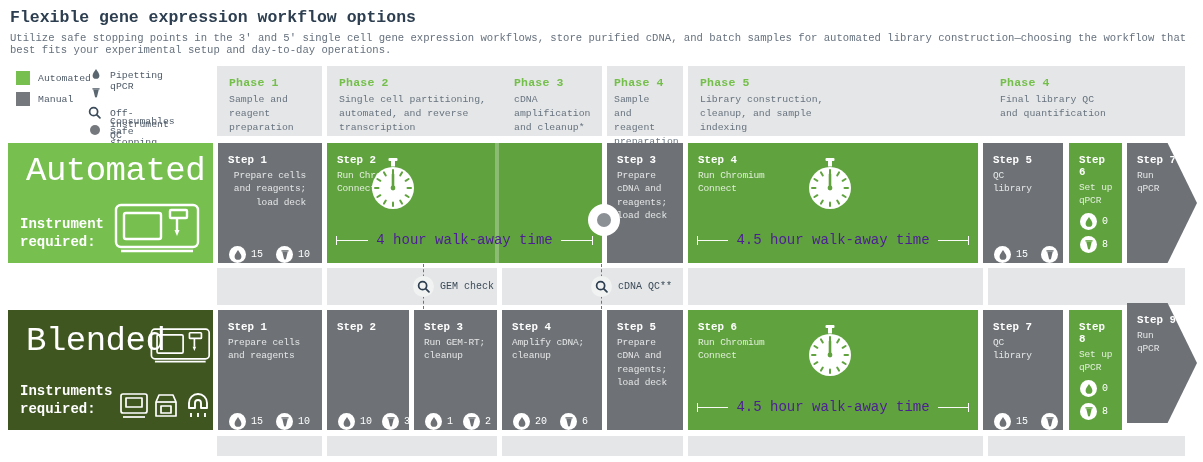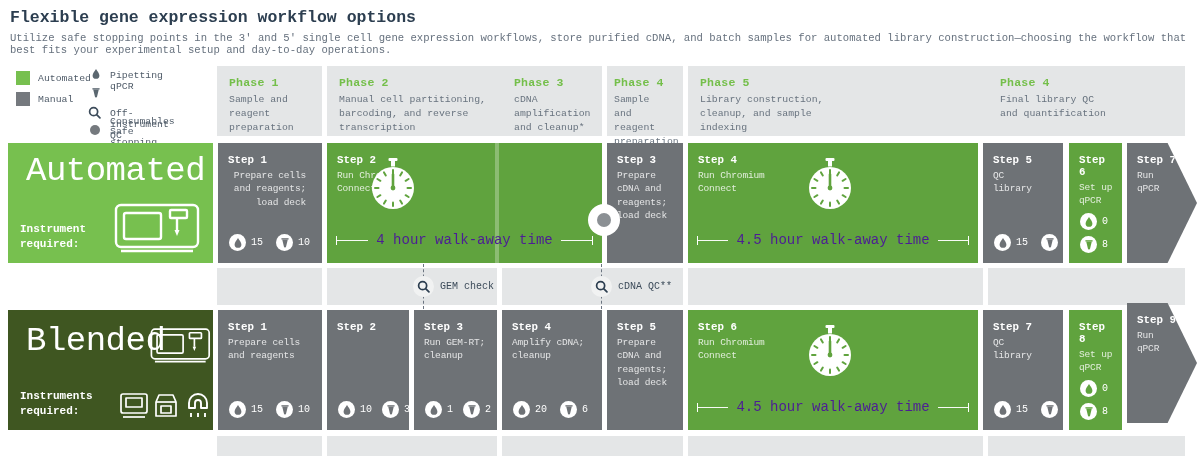--- a/index.html
+++ b/index.html
@@ -11,32 +11,32 @@
   .legend-label{font-size:9.8px;color:#4f5b68;}
   .swatch{width:14px;height:14px;}
   .phasebox{background:#e4e6e7;padding:10px 0 0 12px;}
   .phase-label{font-size:11.5px;font-weight:bold;color:#74bf4a;letter-spacing:.2px;}
   .phase-desc{font-size:9.8px;color:#68737f;line-height:1.42;margin-top:4px;}
   .step{position:absolute;box-sizing:border-box;height:120px;padding:11px 8px 0 10px;color:#fff;}
   .gray{background:#6e7276;}
   .green{background:#60a33e;}
   .step-title{font-size:10.8px;font-weight:bold;}
   .step-desc{font-size:9.5px;line-height:1.42;margin-top:3px;color:rgba(255,255,255,.82);letter-spacing:-.15px;}
-  .icons{position:absolute;left:11px;bottom:12px;display:flex;gap:13px;}
+  .icons{position:absolute;left:11px;bottom:0;display:flex;gap:13px;}
   .icons-stack{position:absolute;left:11px;bottom:10px;display:flex;flex-direction:column;gap:6px;}
   .ipair{display:flex;align-items:center;gap:5px;}
   .wcircle{width:17px;height:17px;border-radius:50%;background:#fff;display:flex;align-items:center;justify-content:center;flex:none;}
   .count{font-size:10px;color:#fff;}
   .walkaway{position:absolute;left:9px;right:9px;bottom:15px;display:flex;align-items:center;color:#4c1d95;}
   .wa-text{font-size:14px;margin:0 8px;white-space:nowrap;}
   .wa-line{flex:1;height:1px;background:rgba(255,255,255,.95);}
   .wa-tick{width:1px;height:9px;background:#fff;flex:none;}
   .arrowbox{clip-path:polygon(0 0,58% 0,100% 50%,58% 100%,0 100%);}
   .rowlabel-name{font-size:34px;color:#fff;font-weight:400;letter-spacing:-.5px;}
-  .req-label{font-size:11px;font-weight:bold;color:#fff;line-height:1.3;}
+  .req-label{font-size:14px;font-weight:bold;color:#fff;line-height:1.3;}
   .stripbox{background:#e4e6e7;}
   .qc-dash{border-left:1px dashed #6b7480;width:0;}
   .qc-circle{width:21px;height:21px;border-radius:50%;background:#f1f2f2;display:flex;align-items:center;justify-content:center;}
   .qc-label{font-size:10px;color:#3c4b5a;}
   .divider{position:absolute;top:0;width:4px;height:120px;background:rgba(255,255,255,.28);}
 </style>
 </head>
 <body>
 
 <svg width="0" height="0" style="position:absolute">
@@ -129,21 +129,21 @@
     <div class="abs" style="left:90px;top:125px;width:10px;height:10px;border-radius:50%;background:#75797e;"></div>
     <div class="abs legend-label" style="left:110px;top:126px;">Safe stopping point</div>
   </div>
 
   <div class="abs phasebox" style="left:217px;top:66px;width:105px;height:70px;">
     <div class="phase-label">Phase 1</div>
     <div class="phase-desc" style="max-width:66px;">Sample and reagent preparation</div>
   </div>
   <div class="abs phasebox" style="left:327px;top:66px;width:192px;height:70px;">
     <div class="phase-label">Phase 2</div>
-    <div class="phase-desc" style="max-width:148px;">Manual cell partitioning, barcoding, and reverse transcription</div>
+    <div class="phase-desc" style="max-width:148px;">Single cell partitioning, automated, and reverse transcription</div>
   </div>
   <div class="abs phasebox" style="left:502px;top:66px;width:100px;height:70px;">
     <div class="phase-label">Phase 3</div>
     <div class="phase-desc" style="max-width:72px;">cDNA amplification and cleanup*</div>
   </div>
   <div class="abs phasebox" style="left:607px;top:66px;width:76px;height:70px;padding-left:7px;">
     <div class="phase-label">Phase 4</div>
     <div class="phase-desc" style="max-width:58px;">Sample and reagent preparation</div>
   </div>
   <div class="abs phasebox" style="left:688px;top:66px;width:354px;height:70px;">

